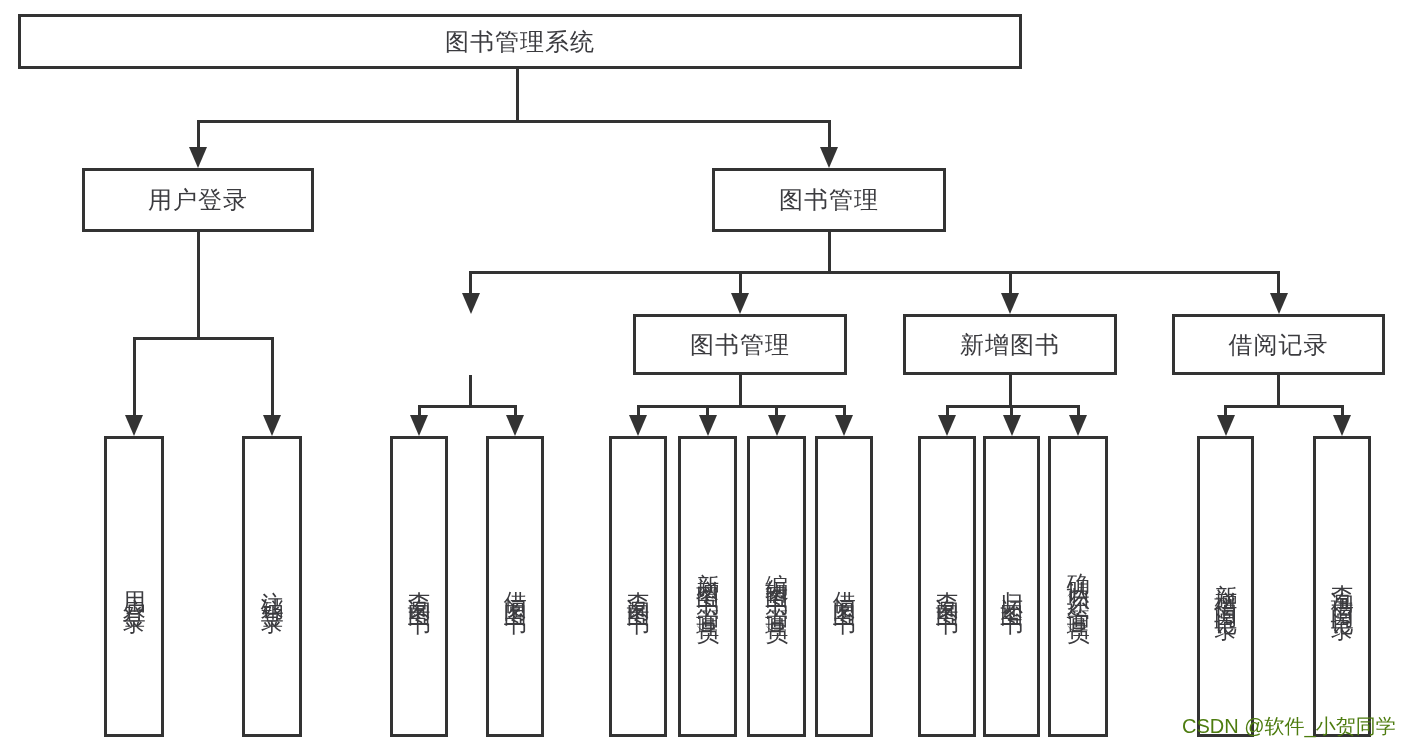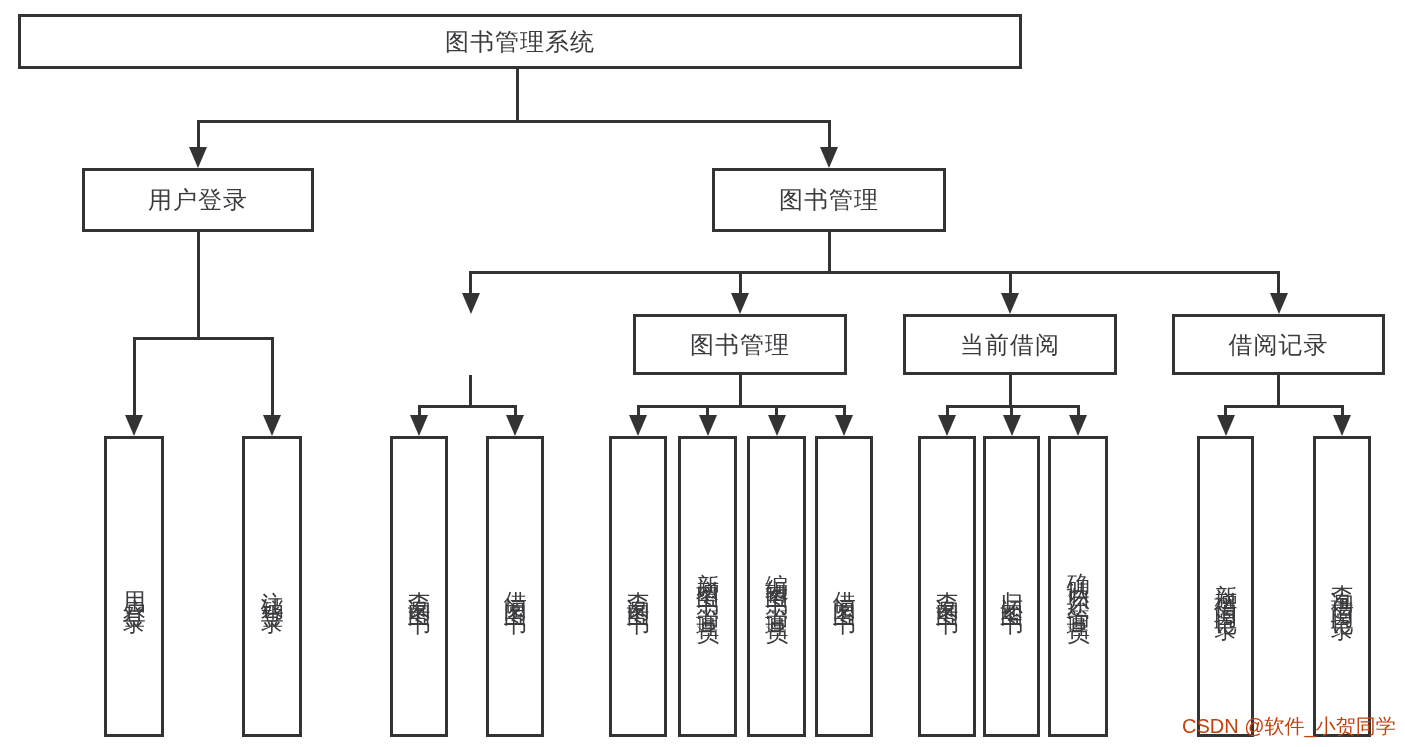--- a/index.html
+++ b/index.html
@@ -34,21 +34,21 @@
   .a{
     position:absolute;width:0;height:0;
     border-left:9px solid transparent;
     border-right:9px solid transparent;
     border-top:21px solid #333333;
   }
   .watermark{
     position:absolute;
     left:1182px;top:713px;
     font-size:20px;
-    color:#c2410c;
+    color:#4d7c0f;
     white-space:nowrap;
     z-index:10;
   }
 </style>
 </head>
 <body>
 
 <div id="canvas">
 
   <div class="box" style="left:18px;top:14px;width:1004px;height:55px;text-align:right;">
@@ -84,21 +84,21 @@
   <div class="a" style="left:731px;top:293px;"></div>
   <div class="v" style="left:1008.5px;top:271px;height:23px;"></div>
   <div class="a" style="left:1001px;top:293px;"></div>
   <div class="v" style="left:1277px;top:271px;height:23px;"></div>
   <div class="a" style="left:1269.5px;top:293px;"></div>
 
   <div class="box" style="left:633px;top:314px;width:214px;height:61px;">
     <span class="hlabel">图书管理</span>
   </div>
   <div class="box" style="left:903px;top:314px;width:214px;height:61px;">
-    <span class="hlabel">当前借阅</span>
+    <span class="hlabel">新增图书</span>
   </div>
   <div class="box" style="left:1172px;top:314px;width:213px;height:61px;">
     <span class="hlabel">借阅记录</span>
   </div>
 
   <div class="v" style="left:469px;top:375px;height:32px;"></div>
   <div class="h" style="left:417.5px;top:405px;width:99px;"></div>
   <div class="v" style="left:417.5px;top:405px;height:12px;"></div>
   <div class="a" style="left:410px;top:415px;"></div>
   <div class="v" style="left:513.5px;top:405px;height:12px;"></div>

